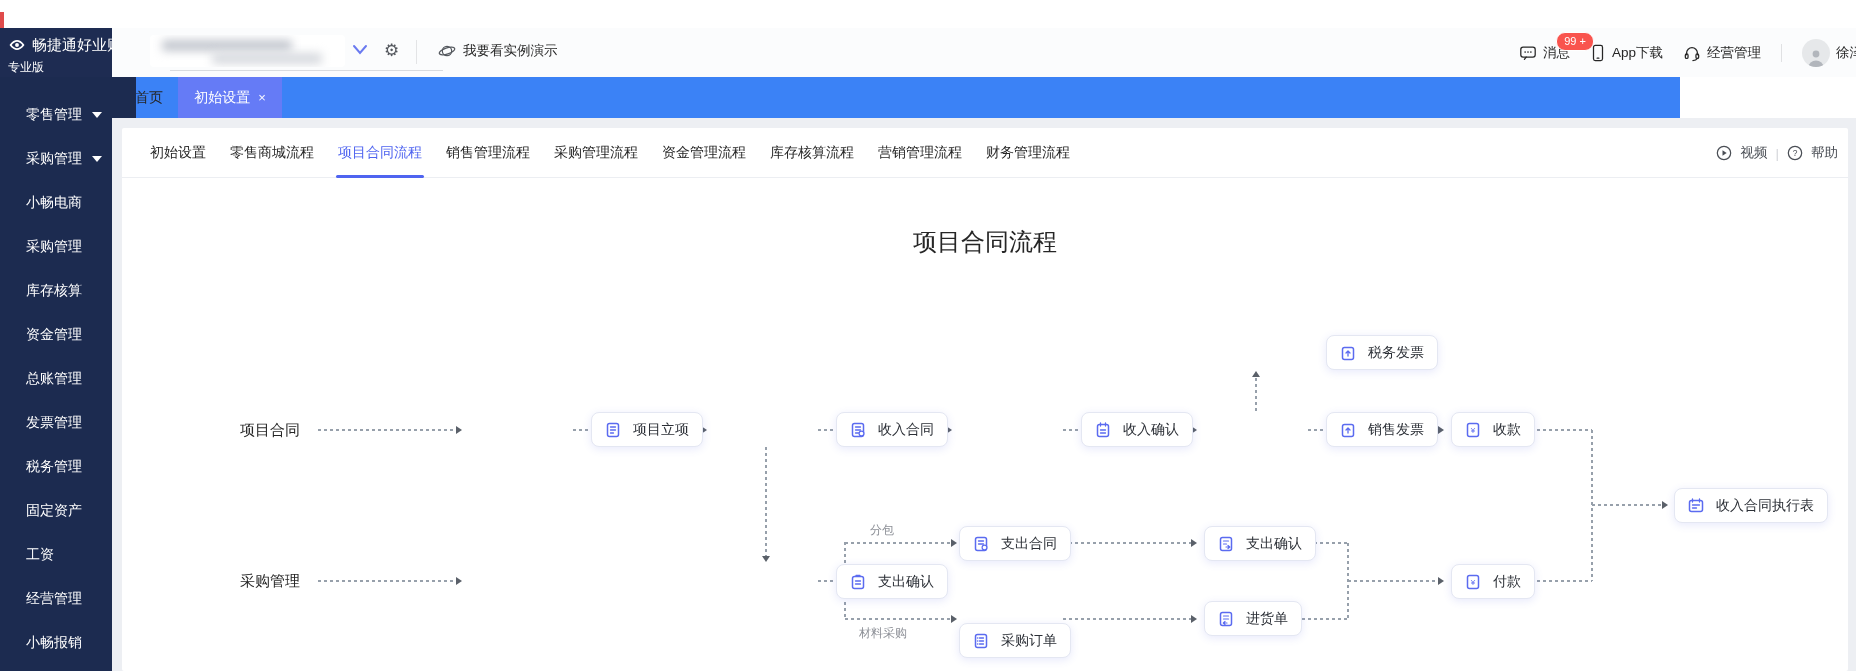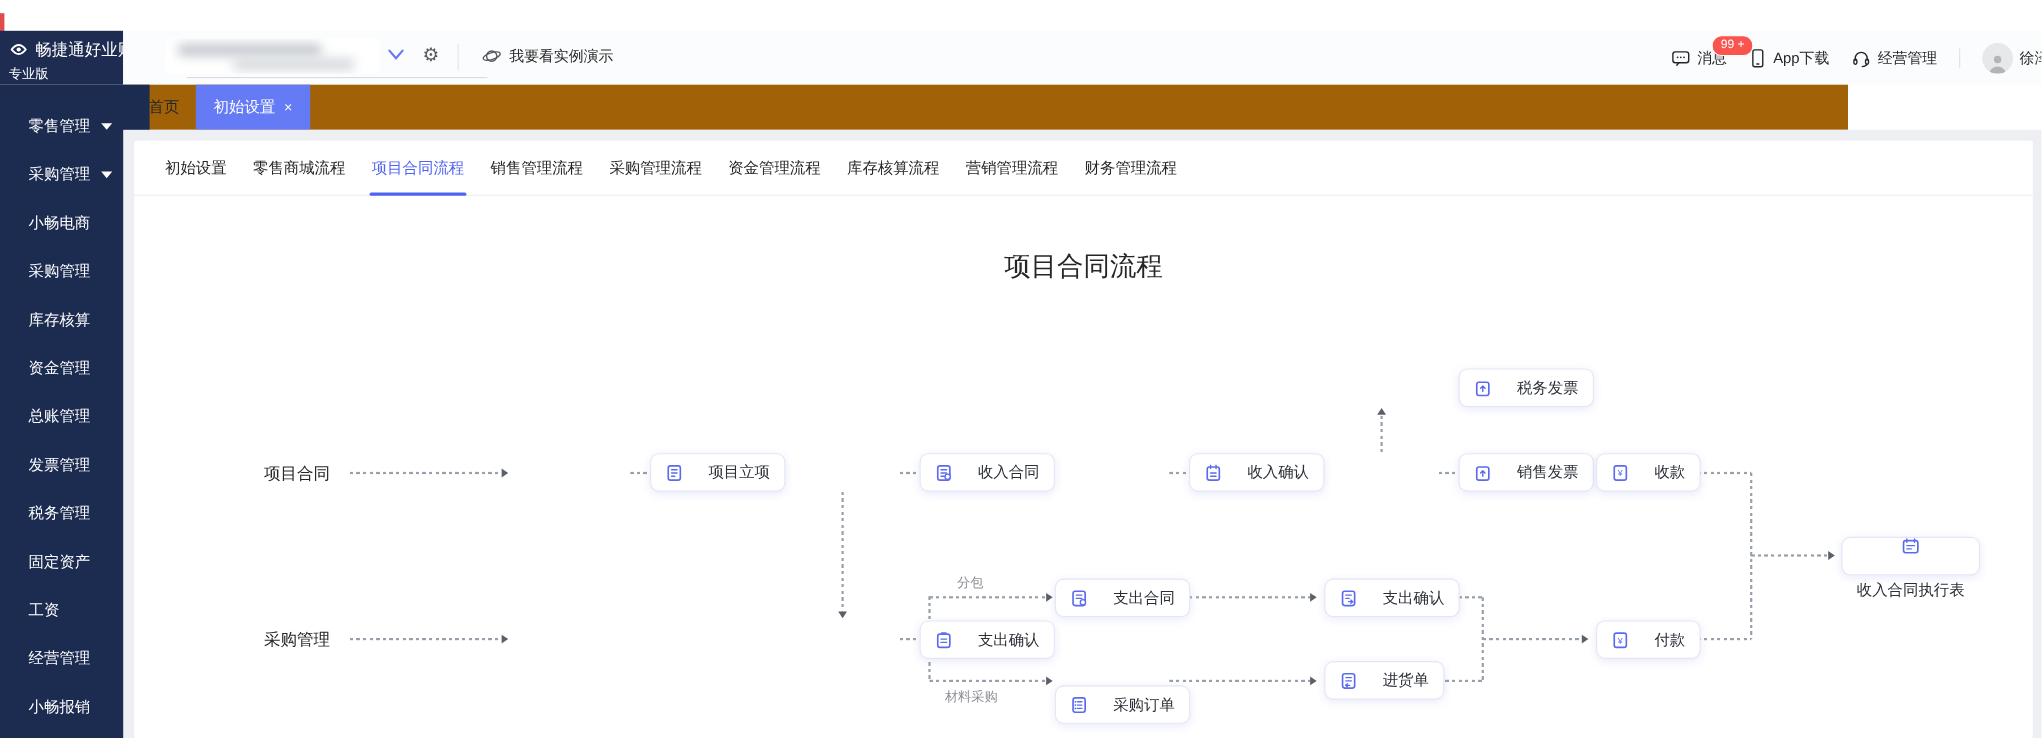--- a/index.html
+++ b/index.html
@@ -34,41 +34,41 @@
   .tb-right { position:absolute; right:0; top:0; height:49px; display:flex; align-items:center; gap:20px; padding-right:0; }
   .tb-item { display:flex; align-items:center; gap:6px; font-size:13.5px; color:#262626; cursor:pointer; position:relative; }
   .badge {
     position:absolute; top:-12px; right:-24px; background:#f9544e; color:#fff;
     font-size:11px; line-height:1; padding:3px 7px; border-radius:9px; white-space:nowrap; border:1px solid #fff;
   }
   .v-div { width:1px; height:18px; background:#e0e1e3; }
   .avatar { width:28px; height:28px; border-radius:50%; background:#e6e8ea; display:flex; align-items:flex-end; justify-content:center; overflow:hidden; }
   .uname { width:20px; overflow:hidden; white-space:nowrap; font-size:13.5px; color:#262626; }
   
-  .tabrow { position:absolute; left:112px; top:77px; width:1568px; height:41px; background:#a16207; }
+  .tabrow { position:absolute; left:112px; top:77px; width:1568px; height:41px; background:#3b82f6; }
   .tab-home { position:absolute; left:8px; top:0; width:58px; height:41px; display:flex; align-items:center; justify-content:center; font-size:14px; color:#262626; cursor:pointer; }
   .tab-active {
     position:absolute; left:66px; top:0; width:104px; height:41px; background:#657bf6; color:#fff;
     display:flex; align-items:center; justify-content:center; gap:8px; font-size:14px; cursor:pointer;
   }
   .tab-close { font-size:13px; opacity:.95; cursor:pointer; }
   
   .content-bg { position:absolute; left:112px; top:118px; width:1744px; height:553px; background:#edeff3; }
   .card { position:absolute; left:122px; top:128px; width:1726px; height:543px; background:#ffffff; border-radius:2px; }
   .subnav { position:relative; height:50px; border-bottom:1px solid #eceef2; display:flex; align-items:center; padding-left:26px; }
   .subtab { font-size:14px; color:#262626; margin-right:20px; padding:0 2px; height:50px; display:flex; align-items:center; cursor:pointer; position:relative; white-space:nowrap; }
   .subtab.active { color:#4f64f0; }
   .subtab.active::after { content:""; position:absolute; left:0; right:0; bottom:0; height:3px; background:#4f64f0; border-radius:2px; }
   .subnav-right { position:absolute; right:10px; top:0; height:50px; display:flex; align-items:center; gap:8px; font-size:13.5px; color:#4a4e55; }
   .subnav-right .sep { color:#d3d5d9; }
   .flow-title { position:absolute; left:0; right:0; top:98px; text-align:center; font-size:24px; font-weight:500; color:#262626; }
   
   .row-label { position:absolute; font-size:15px; font-weight:500; color:#262626; white-space:nowrap; }
   .node {
-    position:absolute; height:35px; display:flex; align-items:center; gap:23px;
+    position:absolute; height:35px; display:flex; align-items:center; gap:12px;
     background:#fff; border:1px solid #e4e7f2; border-radius:8px; padding:0 13px;
     box-shadow:0 2px 8px rgba(82,97,230,0.14); font-size:14px; color:#2b2f36;
     white-space:nowrap; cursor:pointer;
   }
   .nicon { display:flex; align-items:center; }
   .hline { position:absolute; height:2px; background-image:repeating-linear-gradient(90deg,#97a0ab 0 3px,transparent 3px 6px); }
   .vline { position:absolute; width:2px; background-image:repeating-linear-gradient(180deg,#97a0ab 0 3px,transparent 3px 6px); }
   .arr { position:absolute; width:0; height:0; }
   .arr.r { border-top:4px solid transparent; border-bottom:4px solid transparent; border-left:6px solid #5a6069; }
   .arr.u { border-left:4px solid transparent; border-right:4px solid transparent; border-bottom:6px solid #5a6069; }
@@ -232,20 +232,37 @@
   <div class="subnav">
     <div class="subtab">初始设置</div>
     <div class="subtab">零售商城流程</div>
     <div class="subtab active">项目合同流程</div>
     <div class="subtab">销售管理流程</div>
     <div class="subtab">采购管理流程</div>
     <div class="subtab">资金管理流程</div>
     <div class="subtab">库存核算流程</div>
     <div class="subtab">营销管理流程</div>
     <div class="subtab">财务管理流程</div>
+    <div class="subnav-right">
+      <span class="nicon">
+        <svg width="16" height="16" viewBox="0 0 18 18" fill="none">
+            <circle cx="9" cy="9" r="7.5" stroke="#4a4e55" stroke-width="1.4"></circle>
+            <path d="M7.3 5.8 L12 9 L7.3 12.2 Z" fill="#4a4e55"></path>
+          </svg>
+      </span>
+      <span>视频</span>
+      <span class="sep">|</span>
+      <span class="nicon">
+        <svg width="16" height="16" viewBox="0 0 18 18" fill="none">
+            <circle cx="9" cy="9" r="7.5" stroke="#4a4e55" stroke-width="1.4"></circle>
+            <text x="9" y="12.5" text-anchor="middle" font-size="9.5" fill="#4a4e55" font-family="Liberation Sans">?</text>
+          </svg>
+      </span>
+      <span>帮助</span>
+    </div>
   </div>
 
   <div class="flow-title">项目合同流程</div>
 
   <div class="row-label" style="left:118px; top:293px;">项目合同</div>
   <div class="row-label" style="left:118px; top:444px;">采购管理</div>
 
   <div class="hline" style="left:196px; top:301px; width:138px;"></div>
   <div class="arr r" style="left:334px; top:298px;"></div>
   <div class="hline" style="left:451px; top:301px; width:128px;"></div>
@@ -342,21 +359,21 @@
   </div>
   <div class="node" style="left:1329px; top:284px;">
     <span class="nicon">
         <svg width="16" height="16" viewBox="0 0 16 16">
           <rect x="2.5" y="1.5" width="11" height="13" rx="2" fill="none" stroke="#5b6bf0" stroke-width="1.5"></rect>
           <text x="8" y="11" text-anchor="middle" font-size="8" fill="#5b6bf0" font-family="Liberation Sans">¥</text>
         </svg>
       </span>
     <span>收款</span>
   </div>
-  <div class="node" style="left:1552px; top:360px;flex-direction:column;">
+  <div class="node" style="left:1552px; top:360px;">
     <span class="nicon">
         <svg width="16" height="16" viewBox="0 0 16 16">
           <rect x="1.5" y="2.5" width="13" height="11" rx="2" fill="none" stroke="#5b6bf0" stroke-width="1.5"></rect>
           <path d="M4.5 1v3M11.5 1v3M4.5 7h7M4.5 10h4" stroke="#5b6bf0" stroke-width="1.3" stroke-linecap="round"></path>
         </svg>
       </span>
     <span>收入合同执行表</span>
   </div>
   <div class="node" style="left:714px; top:436px;">
     <span class="nicon">

